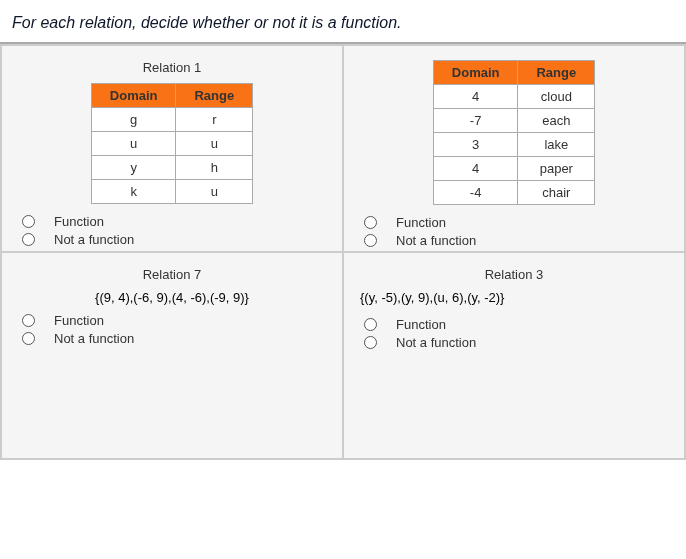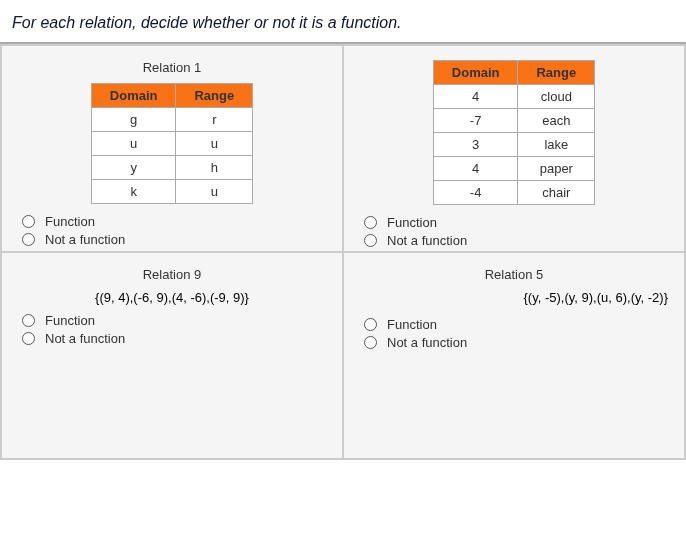--- a/index.html
+++ b/index.html
@@ -56,21 +56,21 @@
       background: #f97316;
       font-weight: bold;
     }
     .radio-group {
       margin-top: 8px;
       padding-left: 4px;
     }
     .radio-item {
       display: flex;
       align-items: center;
-      gap: 10px;
+      gap: 19px;
       margin-bottom: 3px;
       font-size: 13px;
       color: #333;
     }
     .radio-circle {
       width: 13px;
       height: 13px;
       border-radius: 50%;
       border: 1.5px solid #555;
       display: inline-block;
@@ -83,21 +83,21 @@
       color: #333;
       margin-bottom: 8px;
     }
     .relation3-set {
       font-size: 13px;
       text-align: center;
       margin-bottom: 0;
     }
     .relation4-set {
       font-size: 13px;
-      text-align: right;
+      text-align: left;
       margin-bottom: 12px;
     }
   </style>
 </head>
 <body>
 
 <div class="header">
   <span>For each relation, decide whether or not it is a function.</span>
 </div>
 
@@ -184,36 +184,36 @@
         <span>Function</span>
       </div>
       <div class="radio-item">
         <span class="radio-circle"></span>
         <span>Not a function</span>
       </div>
     </div>
   </div>
 
   <div class="cell">
-    <div class="relation3-content">Relation 9</div>
+    <div class="relation3-content">Relation 7</div>
     <div class="relation3-set">{(9, 4),(-6, 9),(4, -6),(-9, 9)}</div>
     <div class="radio-group">
       <div class="radio-item">
         <span class="radio-circle"></span>
         <span>Function</span>
       </div>
       <div class="radio-item">
         <span class="radio-circle"></span>
         <span>Not a function</span>
       </div>
     </div>
   </div>
 
   <div class="cell">
-    <div class="relation3-content">Relation 5</div>
+    <div class="relation3-content">Relation 3</div>
     <div class="relation4-set">{(y, -5),(y, 9),(u, 6),(y, -2)}</div>
     <div class="radio-group">
       <div class="radio-item">
         <span class="radio-circle"></span>
         <span>Function</span>
       </div>
       <div class="radio-item">
         <span class="radio-circle"></span>
         <span>Not a function</span>
       </div>

